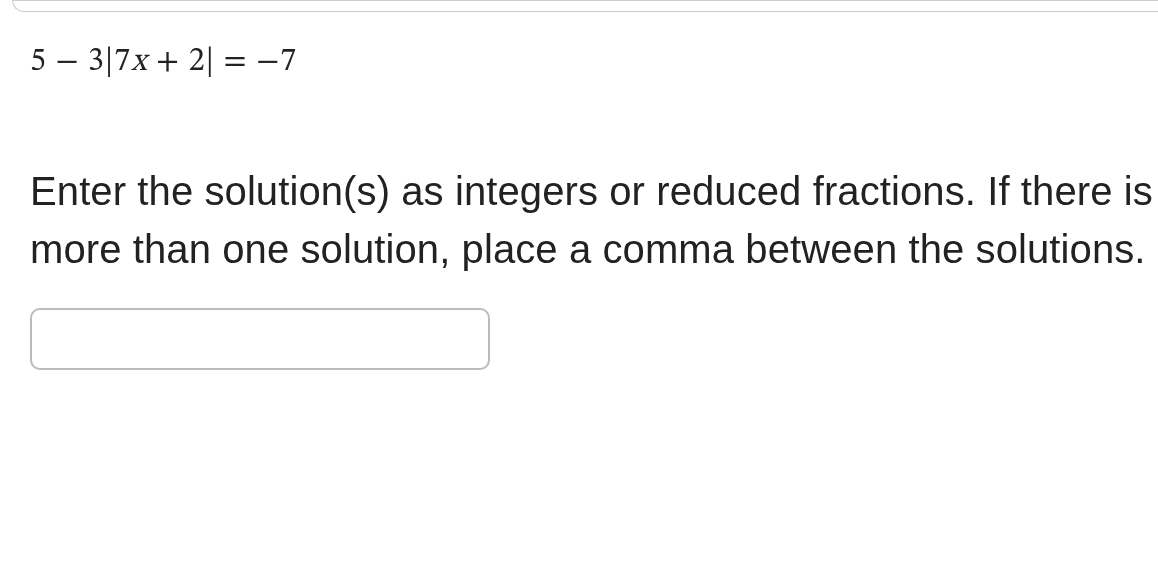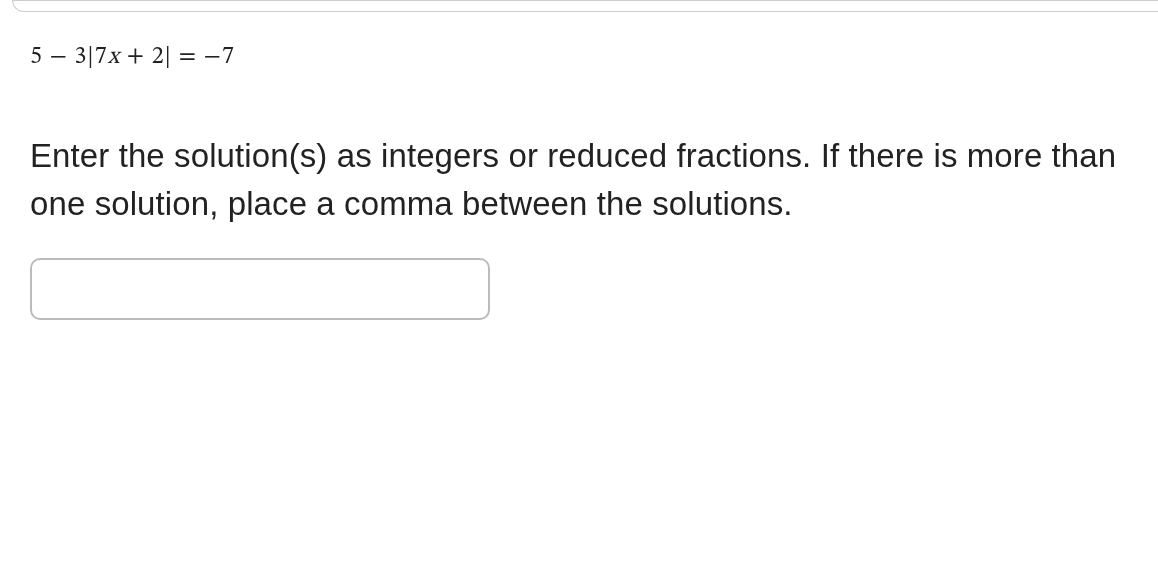--- a/index.html
+++ b/index.html
@@ -33,36 +33,36 @@
       margin-bottom: 44px;
       letter-spacing: 0.2px;
     }
     .math-var {
       font-family: 'STIX Two Math', 'Latin Modern Math', 'Cambria Math', Georgia, serif;
       font-style: italic;
       font-size: 30px;
     }
     .equation {
       font-family: 'STIX Two Math', 'Latin Modern Math', 'Cambria Math', Georgia, serif;
-      font-size: 24px;
-      margin-bottom: 60px;
+      font-size: 32px;
+      margin-bottom: 80px;
       letter-spacing: 1px;
     }
     .equation .abs-bar {
       display: inline-block;
       font-weight: 300;
     }
     .equation .num {
       font-style: normal;
     }
     .equation .var {
       font-style: italic;
     }
     .instructions {
-      font-size: 33px;
+      font-size: 40px;
       line-height: 1.45;
       margin-bottom: 30px;
       letter-spacing: 0.1px;
     }
     .answer-input {
       width: 460px;
       height: 62px;
       border: 2px solid #bbb;
       border-radius: 10px;
       font-size: 26px;

